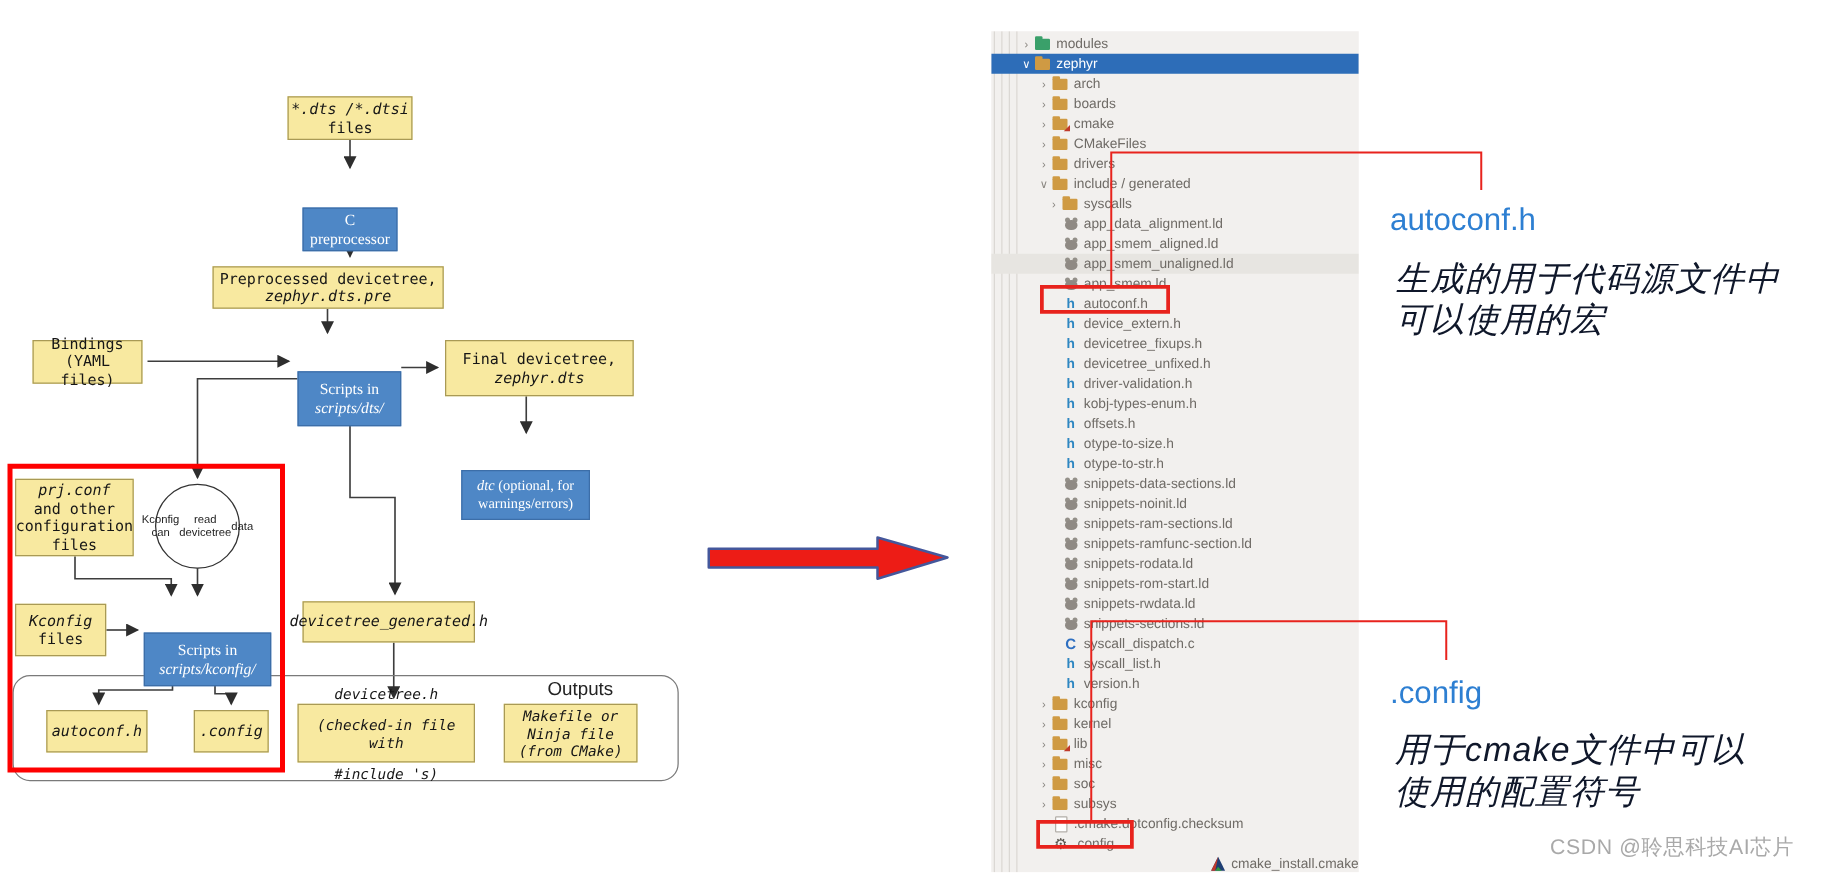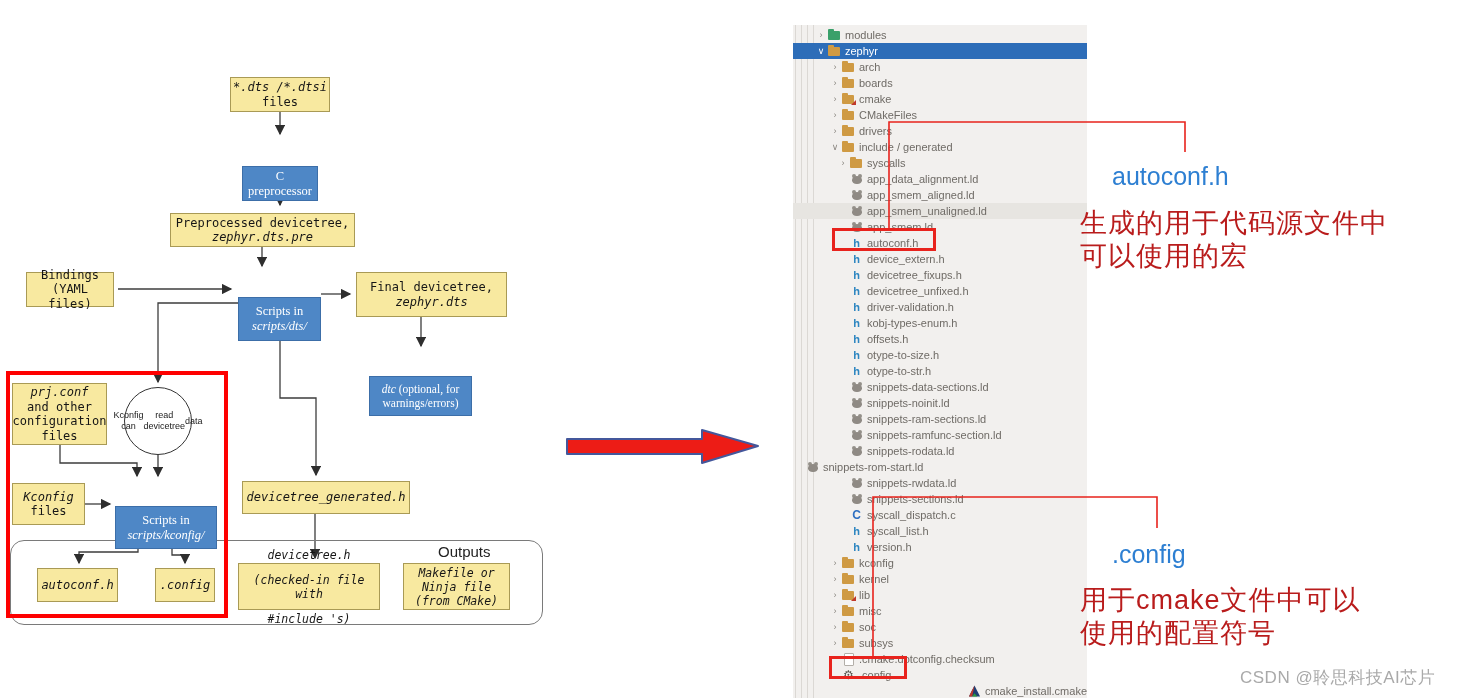--- a/index.html
+++ b/index.html
@@ -18,21 +18,21 @@
   .n-dts{left:230px;top:77px;width:100px;height:35px;}
   .n-cpre{left:242px;top:142px;width:76px;height:35px;}
   .n-pre{left:170px;top:213px;width:185px;height:34px;}
   .n-bind{left:26px;top:272px;width:88px;height:35px;}
   .n-sdts{left:238px;top:273px;width:83px;height:44px;}
   .n-final{left:356px;top:272px;width:151px;height:45px;}
   .n-dtc{left:369px;top:352px;width:103px;height:40px;font-size:11.5px;line-height:14px;}
   .n-prj{left:12px;top:383px;width:95px;height:62px;}
   .n-kfiles{left:12px;top:483px;width:73px;height:42px;}
   .n-skconf{left:115px;top:482px;width:102px;height:43px;}
-  .n-dtg{left:242px;top:481px;width:168px;height:33px;}
+  .n-dtg{left:242px;top:481px;width:138px;height:33px;}
   .n-autoc{left:37px;top:568px;width:81px;height:34px;}
   .n-dotcfg{left:155px;top:568px;width:60px;height:34px;}
   .n-dth{left:238px;top:563px;width:142px;height:47px;font-size:11.5px;line-height:14px;gap:11px;}
   .n-mk{left:403px;top:563px;width:107px;height:47px;font-size:11.5px;line-height:14px;}
   .fc-circle{position:absolute;left:124px;top:387px;width:66px;height:66px;border:1.5px solid #333;
              border-radius:50%;background:#fff;display:flex;flex-direction:row;justify-content:center;
              align-items:center;font-size:9px;line-height:11px;color:#222;text-align:center;}
   .outputs-box{position:absolute;left:10px;top:540px;width:533px;height:85px;border:1.7px solid #7a7a7a;
                border-radius:14px;background:transparent;box-sizing:border-box;}
   .outputs-label{position:absolute;left:438px;top:543px;width:100px;text-align:left;font-size:15px;color:#222;}
@@ -61,21 +61,21 @@
   .ico.ld::after{content:"";position:absolute;left:3px;top:4px;width:10px;height:8px;border-radius:50% 50% 46% 46%;background:#8f8a84;}
   .ico.file::before{content:"";position:absolute;left:3px;top:1px;width:8px;height:11px;background:#fff;
                     border:1px solid #b3afa9;border-radius:1px;}
   .ico svg{position:absolute;left:1px;top:0;}
   
   .redbox{position:absolute;border:3px solid #e8231d;box-sizing:border-box;z-index:7;}
   #rb-autoconf{left:832px;top:228px;width:104px;height:23px;}
   #rb-config{left:829px;top:656px;width:78px;height:23px;}
   
   .ann-title{position:absolute;left:1112px;font-size:25px;color:#2d7fd2;}
-  .ann-desc{position:absolute;left:1080px;font-size:27px;color:#b91c1c;line-height:33px;letter-spacing:1px;}
+  .ann-desc{position:absolute;left:1116px;font-size:27px;color:#0f172a;line-height:33px;letter-spacing:1px;font-style:italic;}
   #watermark{position:absolute;left:1240px;top:666px;font-size:17px;color:#a9a9a9;letter-spacing:0.5px;}
   svg.overlay{position:absolute;left:0;top:0;pointer-events:none;}
 </style>
 </head>
 <body>
 <div id="stage">
 
   <svg class="overlay" width="560" height="640">
     <defs>
       <marker id="ah" markerWidth="9" markerHeight="8" refX="7" refY="4" orient="auto">
@@ -312,21 +312,21 @@
         <div class="trow" style="top: 402px; padding-left: 44px;">
           <span class="chev"></span>
           <span class="ico ld"></span>
           <span class="tlabel">snippets-ramfunc-section.ld</span>
         </div>
         <div class="trow" style="top: 418px; padding-left: 44px;">
           <span class="chev"></span>
           <span class="ico ld"></span>
           <span class="tlabel">snippets-rodata.ld</span>
         </div>
-        <div class="trow" style="top: 434px; ">
+        <div class="trow" style="top: 434px; padding-left: 44px;">
           <span class="chev"></span>
           <span class="ico ld"></span>
           <span class="tlabel">snippets-rom-start.ld</span>
         </div>
         <div class="trow" style="top: 450px; padding-left: 44px;">
           <span class="chev"></span>
           <span class="ico ld"></span>
           <span class="tlabel">snippets-rwdata.ld</span>
         </div>
         <div class="trow" style="top: 466px; padding-left: 44px;">

